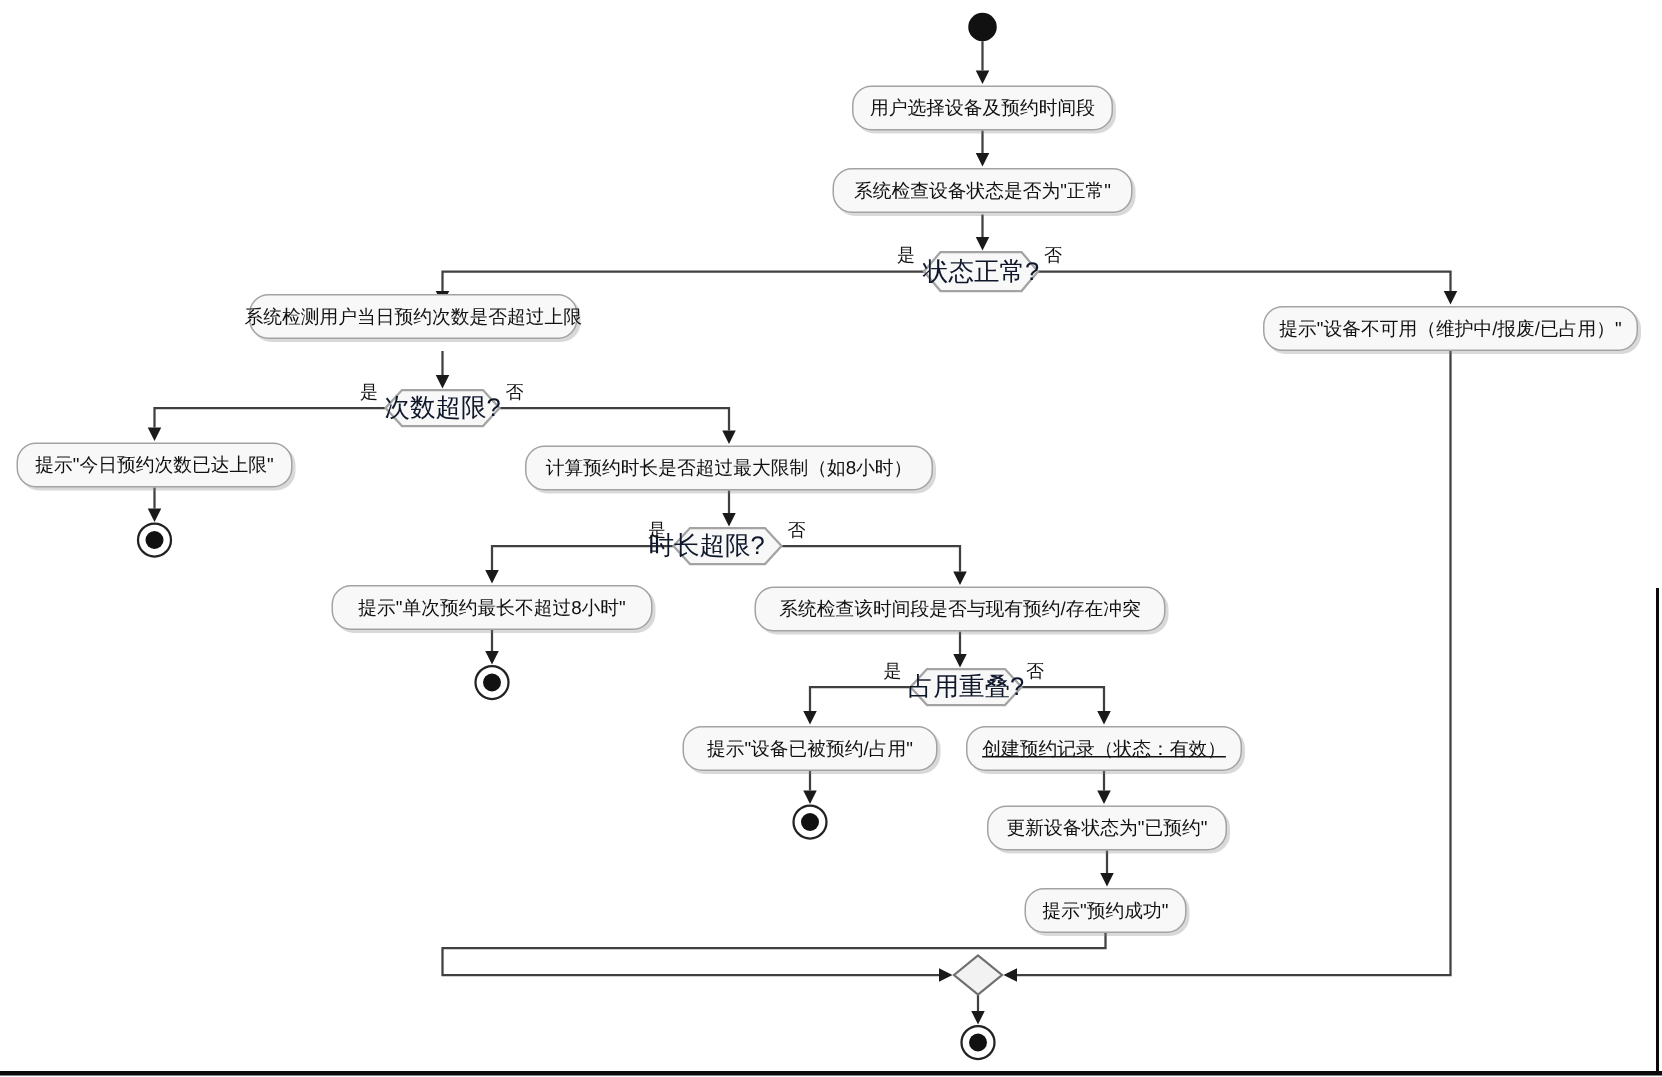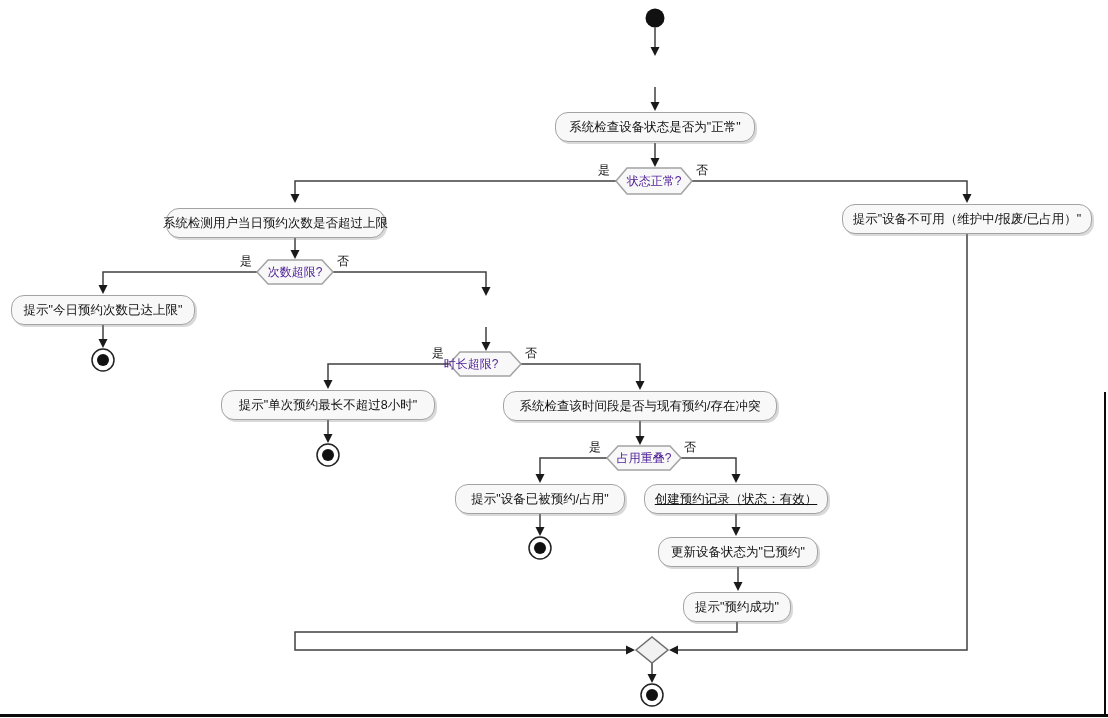--- a/index.html
+++ b/index.html
@@ -10,21 +10,21 @@
   .layer{position:absolute;left:0;top:0;}
   .activity{
     position:absolute;display:flex;align-items:center;justify-content:center;
     height:30px;box-sizing:border-box;background:#f8f8f8;
     border:1.5px solid #a3a3a3;border-radius:13px;
     box-shadow:2px 2px 0 rgba(130,130,130,0.30);
     font-size:12.5px;color:#111;white-space:nowrap;letter-spacing:0;
   }
   .decision-label{
     position:absolute;transform:translate(-50%,-50%);
-    font-size:12px;color:#4c1d95;white-space:nowrap;
+    font-size:17px;color:#0f172a;white-space:nowrap;
   }
   .branch-label{
     position:absolute;transform:translate(-50%,-100%);
     font-size:12px;color:#111;white-space:nowrap;padding-bottom:1px;
   }
   .frame-bottom{
     position:absolute;left:0;top:714px;width:1108px;height:3px;background:#0a0a0a;
   }
   .frame-right{
     position:absolute;left:1104px;top:392px;width:2px;height:324px;background:#0a0a0a;
@@ -109,29 +109,31 @@
     <g>
       <circle cx="540" cy="548" r="11" fill="#fff" stroke="#222" stroke-width="1.5"></circle>
       <circle cx="540" cy="548" r="6" fill="#111"></circle>
     </g>
     <g>
       <circle cx="652" cy="695" r="11" fill="#fff" stroke="#222" stroke-width="1.5"></circle>
       <circle cx="652" cy="695" r="6" fill="#111"></circle>
     </g>
   </svg>
 
+  <div class="activity" style="left:568px;top:57px;width:174px;">用户选择设备及预约时间段</div>
 
   <div class="activity" style="left:555px;top:112px;width:200px;">系统检查设备状态是否为"正常"</div>
 
-  <div class="activity" style="left:166px;top:208px;width:219px;">系统检测用户当日预约次数是否超过上限</div>
+  <div class="activity" style="left:166px;top:196px;width:219px;">系统检测用户当日预约次数是否超过上限</div>
 
   <div class="activity" style="left:842px;top:204px;width:250px;">提示"设备不可用（维护中/报废/已占用）"</div>
 
   <div class="activity" style="left:11px;top:295px;width:184px;">提示"今日预约次数已达上限"</div>
 
+  <div class="activity" style="left:350px;top:297px;width:272px;">计算预约时长是否超过最大限制（如8小时）</div>
 
   <div class="activity" style="left:221px;top:390px;width:214px;">提示"单次预约最长不超过8小时"</div>
 
   <div class="activity" style="left:503px;top:391px;width:274px;">系统检查该时间段是否与现有预约/存在冲突</div>
 
   <div class="activity" style="left:455px;top:484px;width:170px;">提示"设备已被预约/占用"</div>
 
   <div class="activity" style="left:644px;top:484px;width:184px;text-decoration:underline;">创建预约记录（状态：有效）</div>
 
   <div class="activity" style="left:658px;top:537px;width:160px;">更新设备状态为"已预约"</div>

